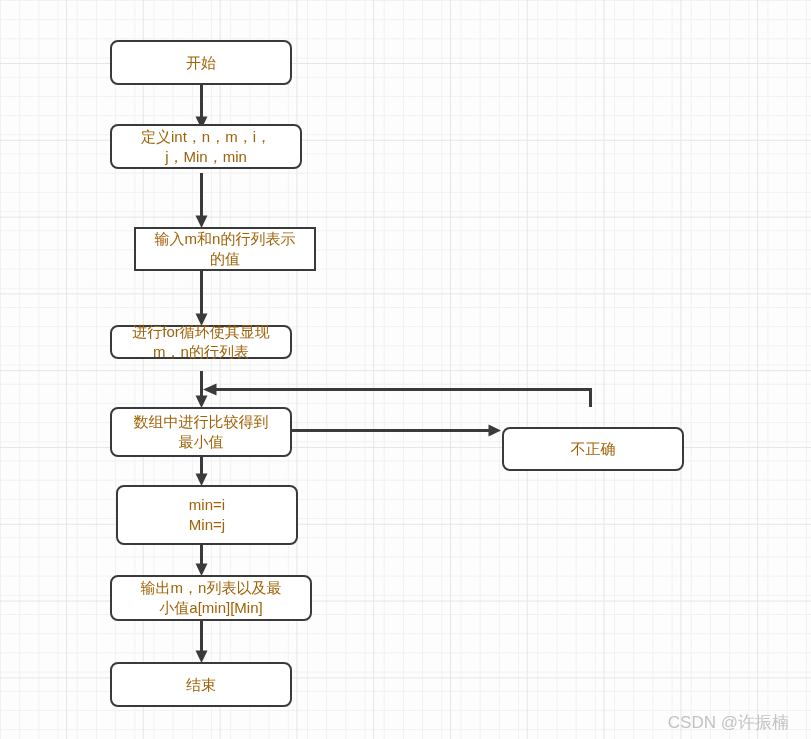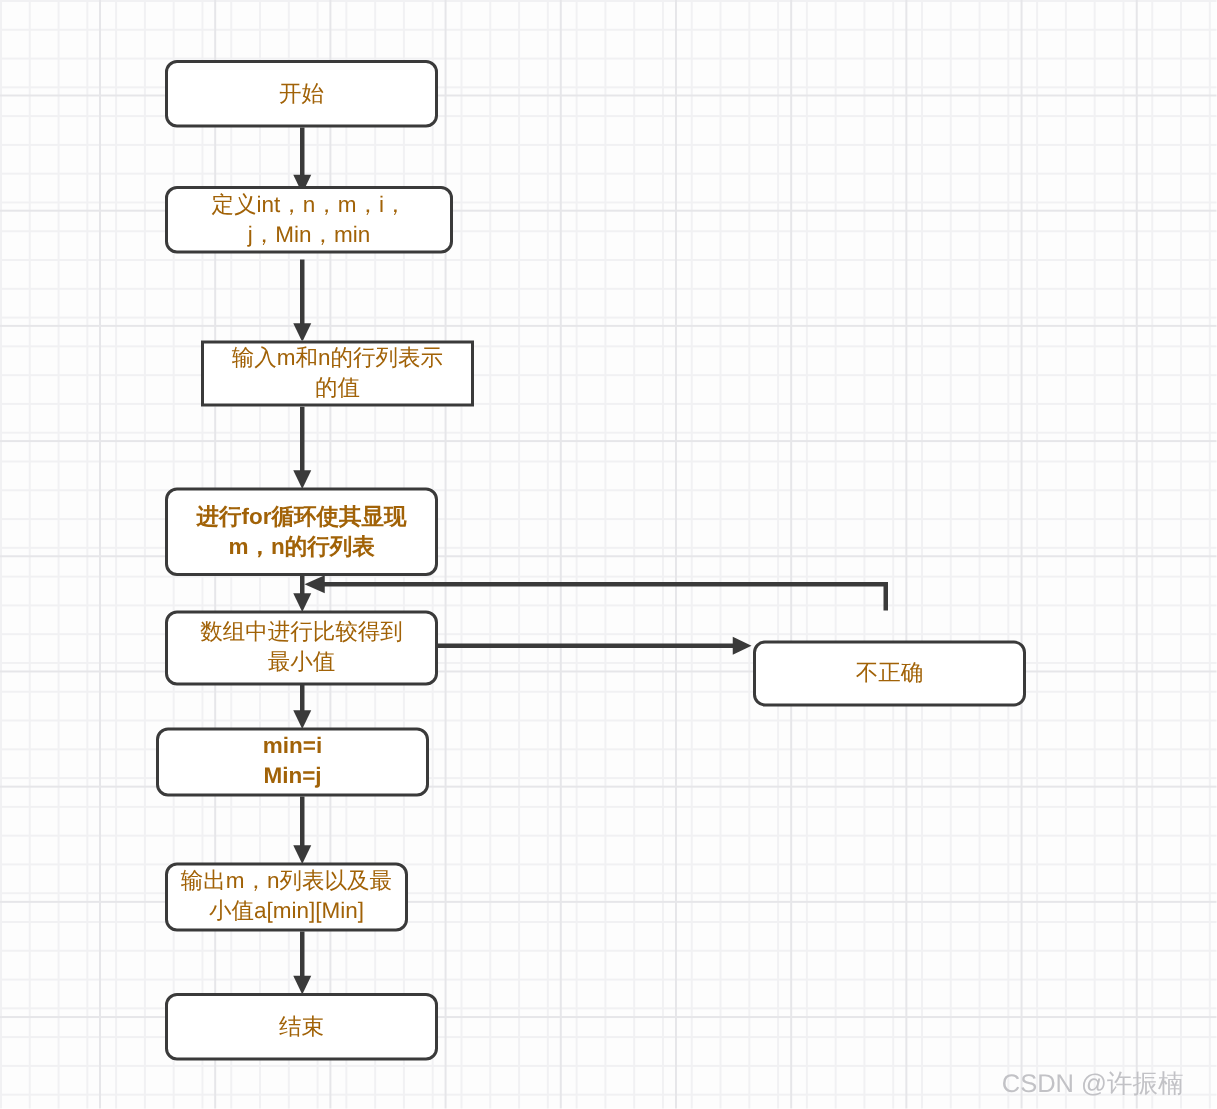--- a/index.html
+++ b/index.html
@@ -42,24 +42,24 @@
   .node span {
     white-space: pre-line;
     text-align: center;
     display: block;
   }
   .square { border-radius: 0; }
 
   .n-start     { left: 110px; top: 40px;  width: 182px; height: 45px; }
   .n-define    { left: 110px; top: 124px; width: 192px; height: 45px; }
   .n-input     { left: 110px; top: 227px; width: 182px; height: 44px; margin-left: 24px; }
-  .n-for       { left: 110px; top: 325px; width: 182px; height: 59px; font-weight: bold; }
+  .n-for       { left: 110px; top: 325px; width: 182px; height: 34px; }
   .n-compare   { left: 110px; top: 407px; width: 182px; height: 50px; }
-  .n-assign    { left: 104px; top: 485px; width: 182px; height: 46px; font-weight: bold; }
-  .n-output    { left: 110px; top: 575px; width: 162px; height: 46px; align-items: center; }
+  .n-assign    { left: 116px; top: 485px; width: 182px; height: 60px; }
+  .n-output    { left: 110px; top: 575px; width: 202px; height: 46px; align-items: center; }
   .n-end       { left: 110px; top: 662px; width: 182px; height: 45px; }
   .n-incorrect { left: 502px; top: 407px; width: 182px; height: 44px; margin-top: 20px; }
 
   .watermark {
     position: absolute;
     right: 22px;
     top: 711px;
     font-size: 17px;
     color: #c2c2c6;
   }

